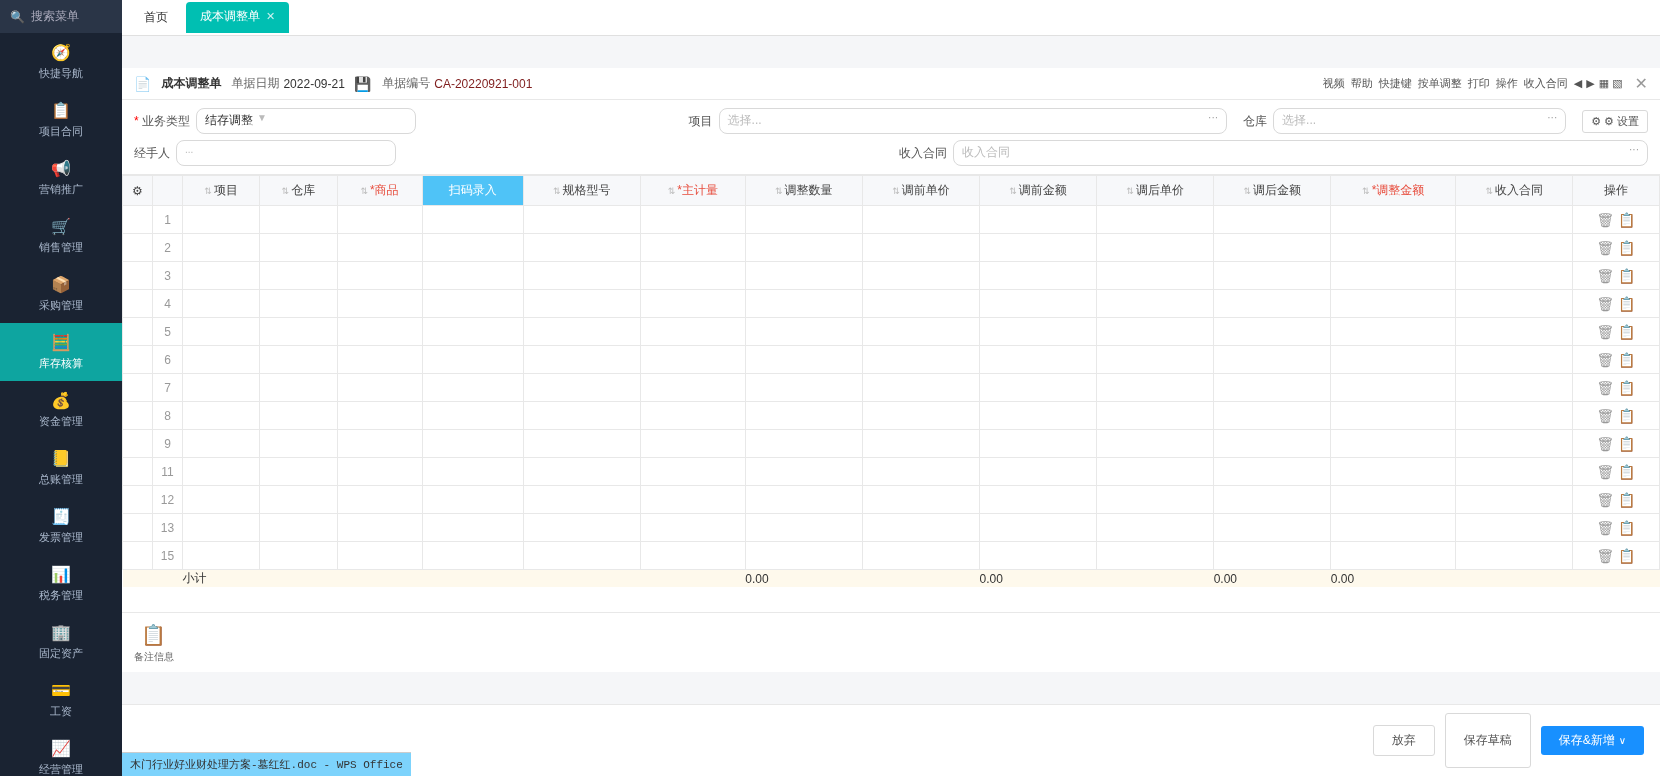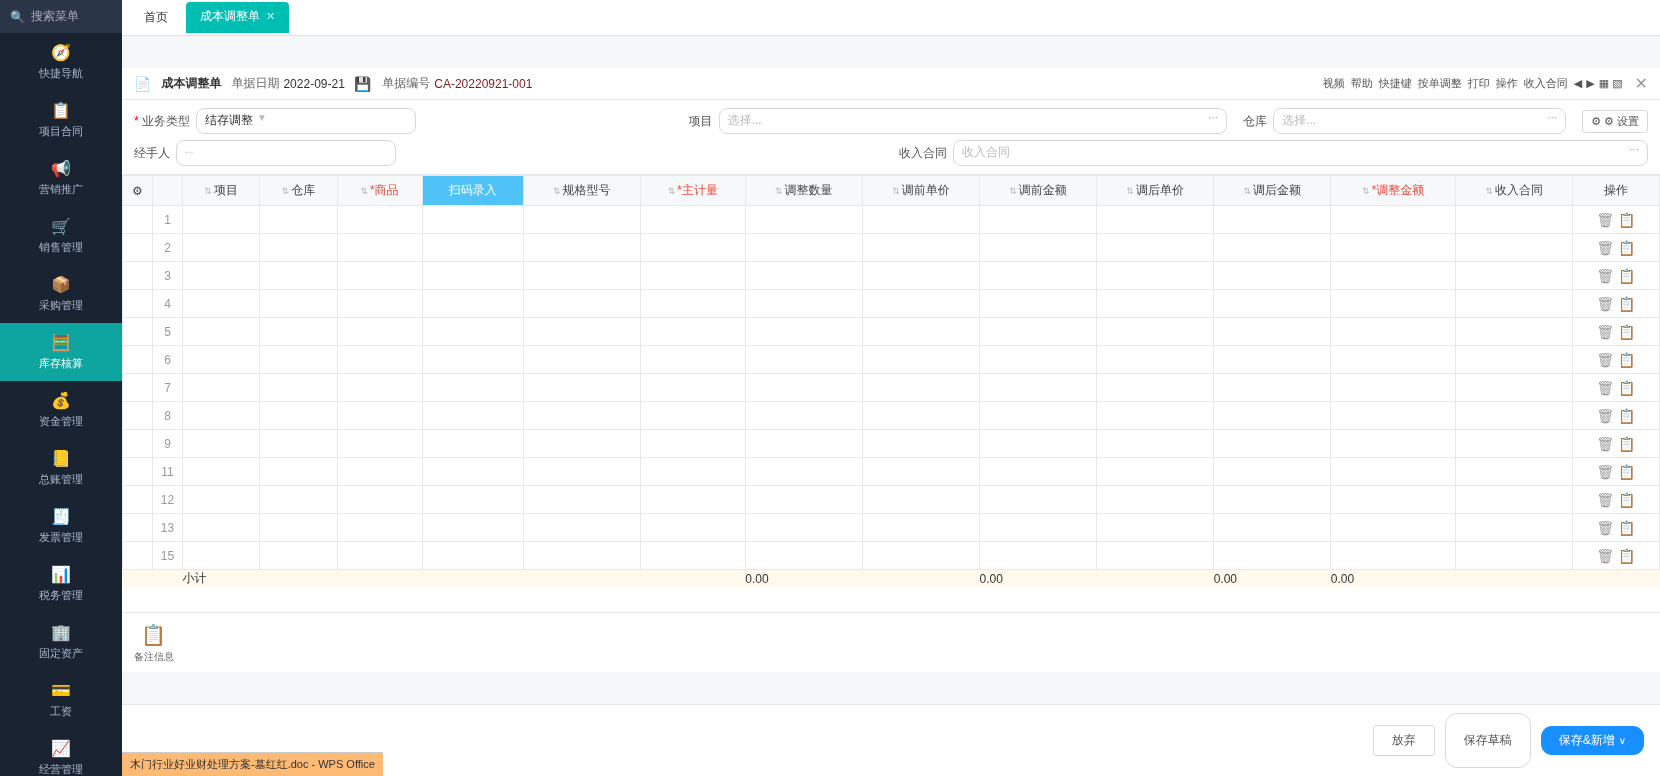--- a/index.html
+++ b/index.html
@@ -270,51 +270,52 @@
       color: #555;
       border-radius: 3px;
       cursor: pointer;
       font-size: 12px;
     }
     .btn-draft {
       padding: 18px 18px;
       border: 1px solid #d9d9d9;
       background: #fff;
       color: #555;
-      border-radius: 12px;
+      border-radius: 3px;
       cursor: pointer;
       font-size: 12px;
     }
     .btn-save {
       padding: 6px 18px;
       background: #1890ff;
       color: #fff;
       border: none;
-      border-radius: 11px;
+      border-radius: 3px;
       cursor: pointer;
       font-size: 12px;
       display: flex;
       align-items: center;
       gap: 4px;
     }
     .btn-save .dropdown-arrow { font-size: 10px; }
 
     
     .taskbar-wps {
       position: fixed;
       bottom: 0;
       left: 122px;
-      background: #fdba74;
+      background: #7dd3fc;
       border-top: 1px solid #ccc;
       padding: 4px 8px;
       font-size: 11px;
       color: #333;
       display: flex;
       align-items: flex-start;
       gap: 6px;
+      font-family: Liberation Mono, monospace;
     }
   </style>
 </head>
 <body>
 
 <div class="sidebar">
   <div class="sidebar-search">
     <span>🔍</span>
     <span>搜索菜单</span>
   </div>

